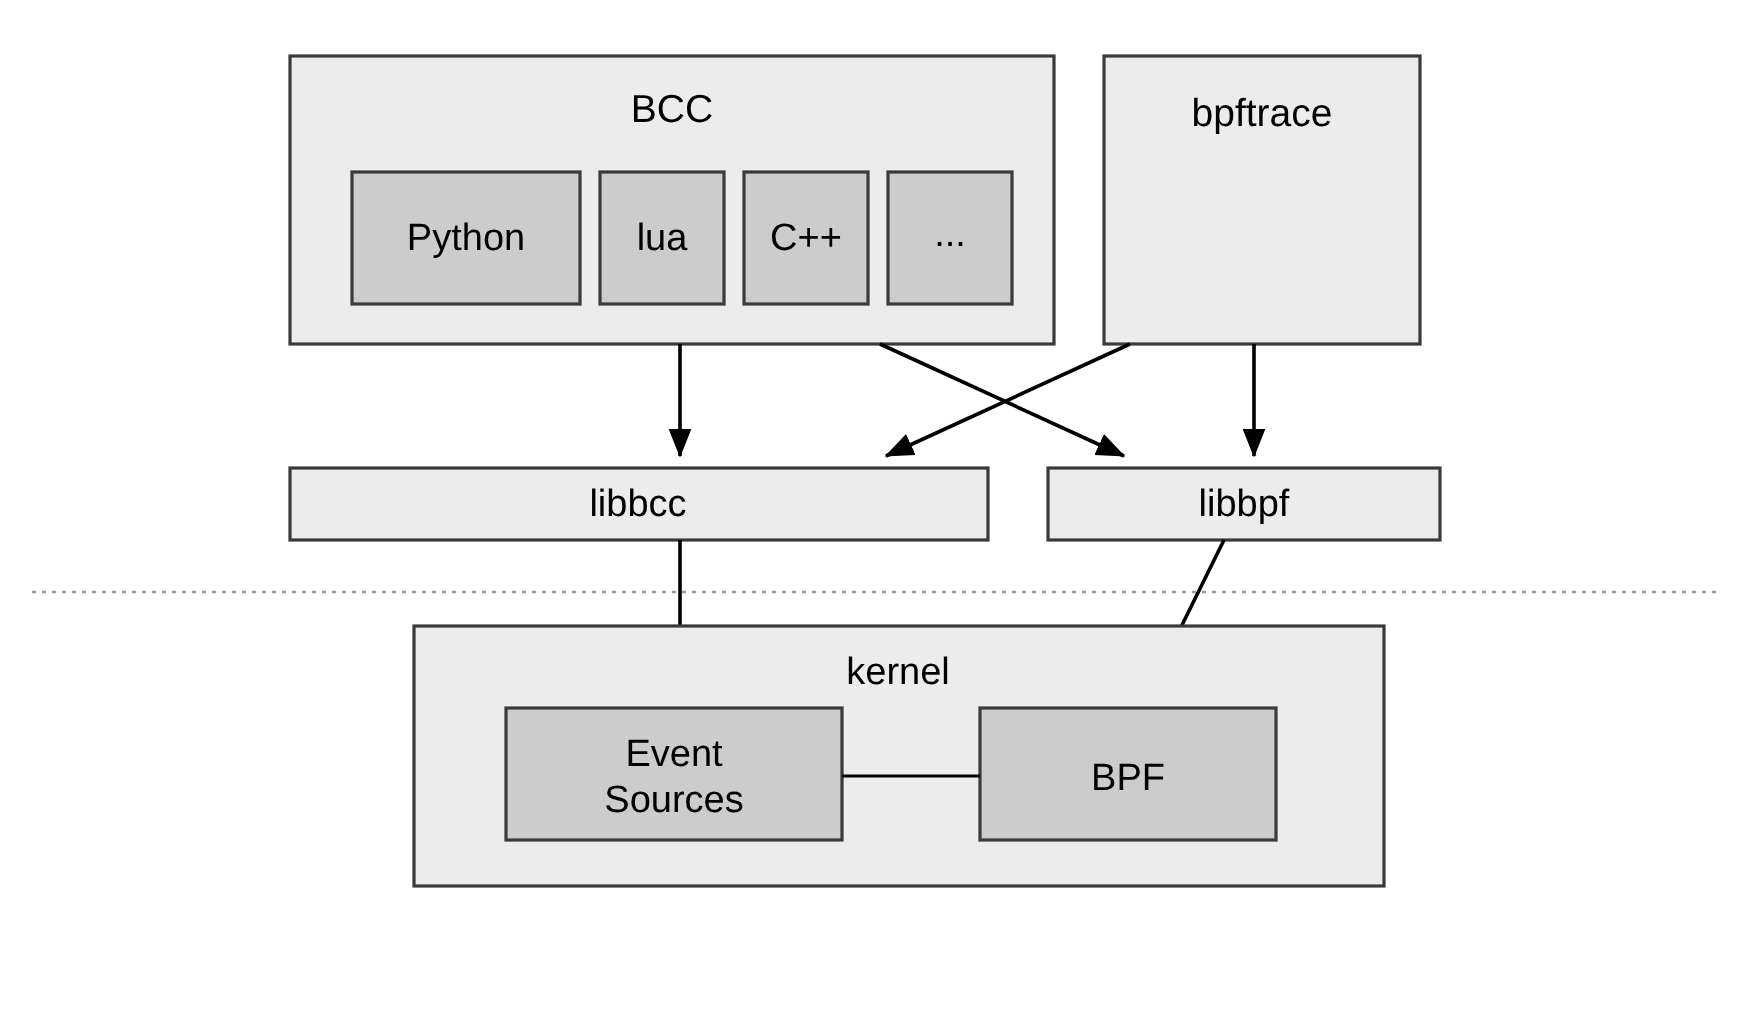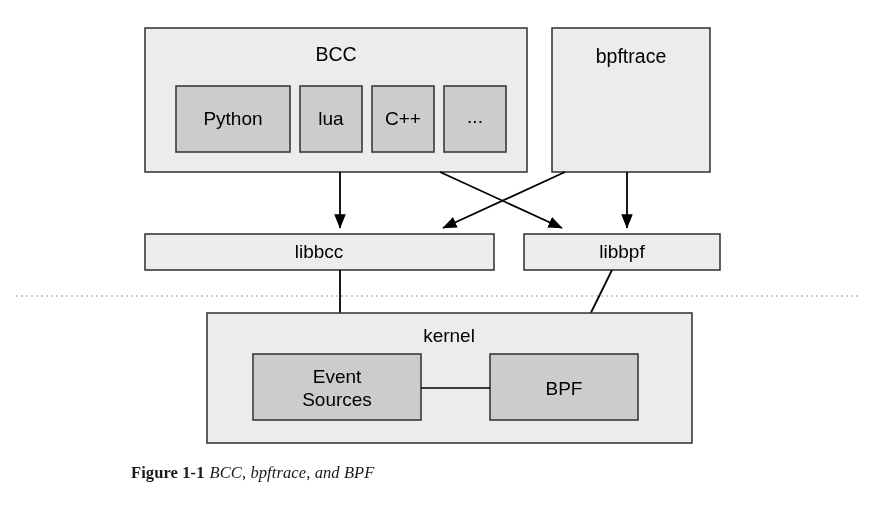--- a/index.html
+++ b/index.html
@@ -149,17 +149,14 @@
     </g>
 
     <g>
       <rect class="box-inner" x="490" y="354" width="148" height="66"></rect>
       <text class="lbl lbl-19" x="564" y="390">BPF</text>
     </g>
 
     <path class="edge-plain" d="M 421 388 L 490 388"></path>
   </svg>
 
-  <div class="caption">
-    <span class="cap-num">Figure 1-1</span><span class="cap-title">BCC, bpftrace, and BPF</span>
-  </div>
 
 </div>
 
 </body></html>

